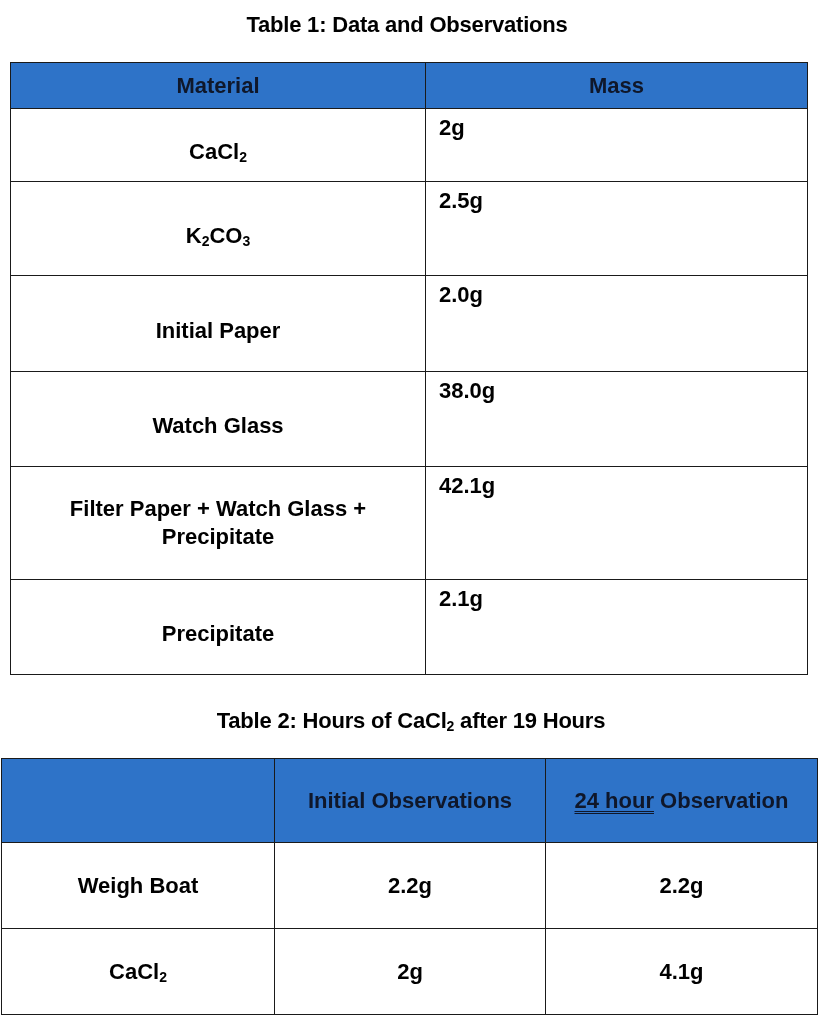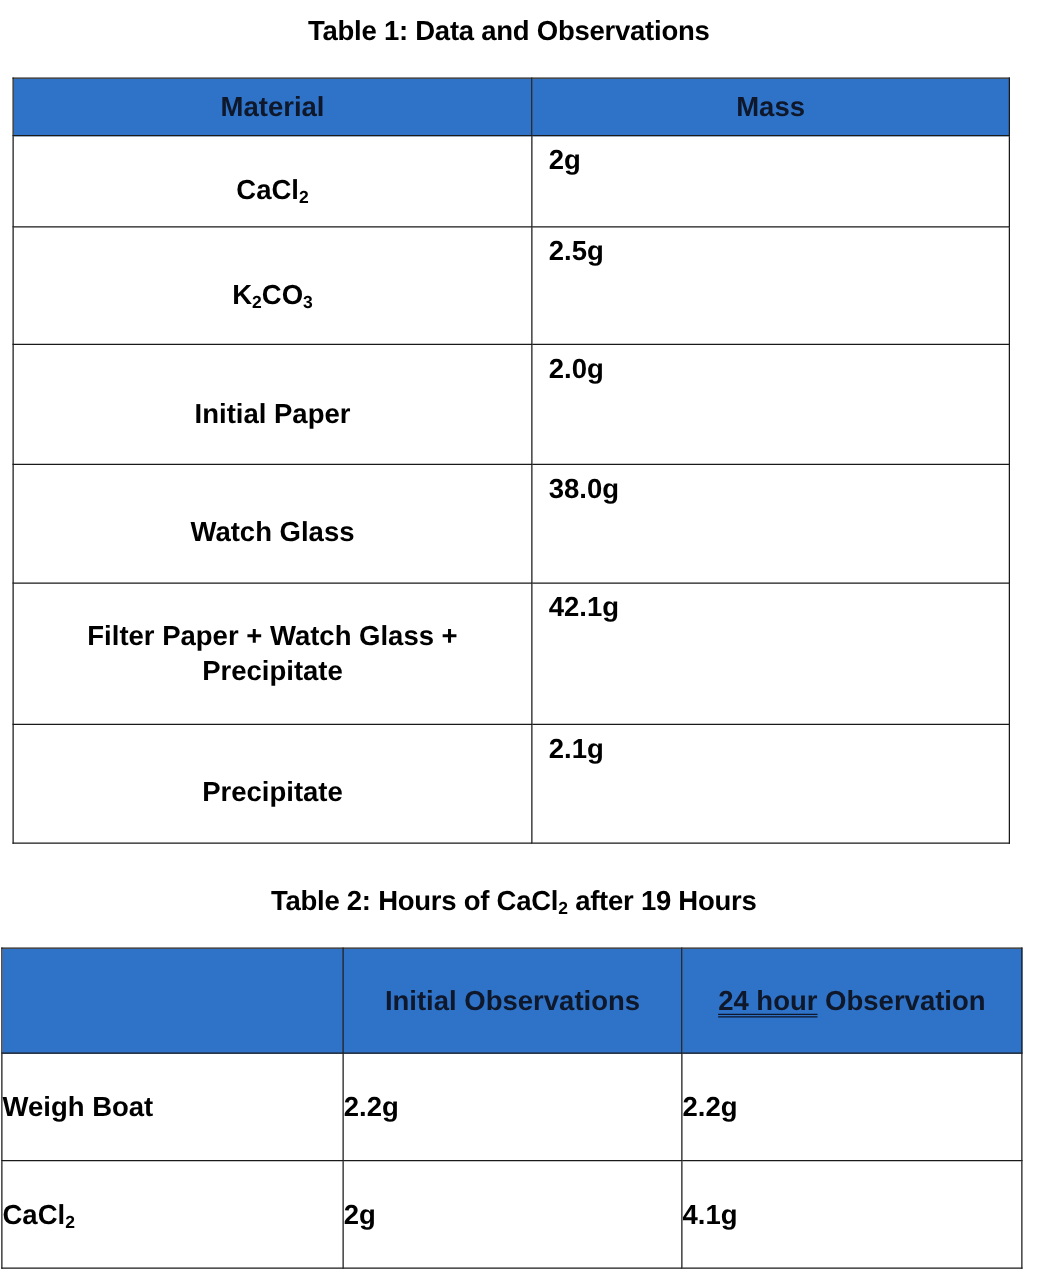--- a/index.html
+++ b/index.html
@@ -64,20 +64,21 @@
       vertical-align: top;
       text-align: left;
       padding-left: 13px;
       padding-top: 6px;
     }
 
     
     #table2 { left: 1px; top: 758px; width: 816px; border-radius: 17px; }
     #table2 th { height: 83px; padding-top: 0; }
     #table2 td {
+      text-align: center;
       vertical-align: middle;
       height: 85px;
       padding-top: 0;
     }
     .dbl-underline {
       text-decoration: underline;
       text-decoration-style: double;
       text-decoration-thickness: 1px;
       text-underline-offset: 3px;
     }

